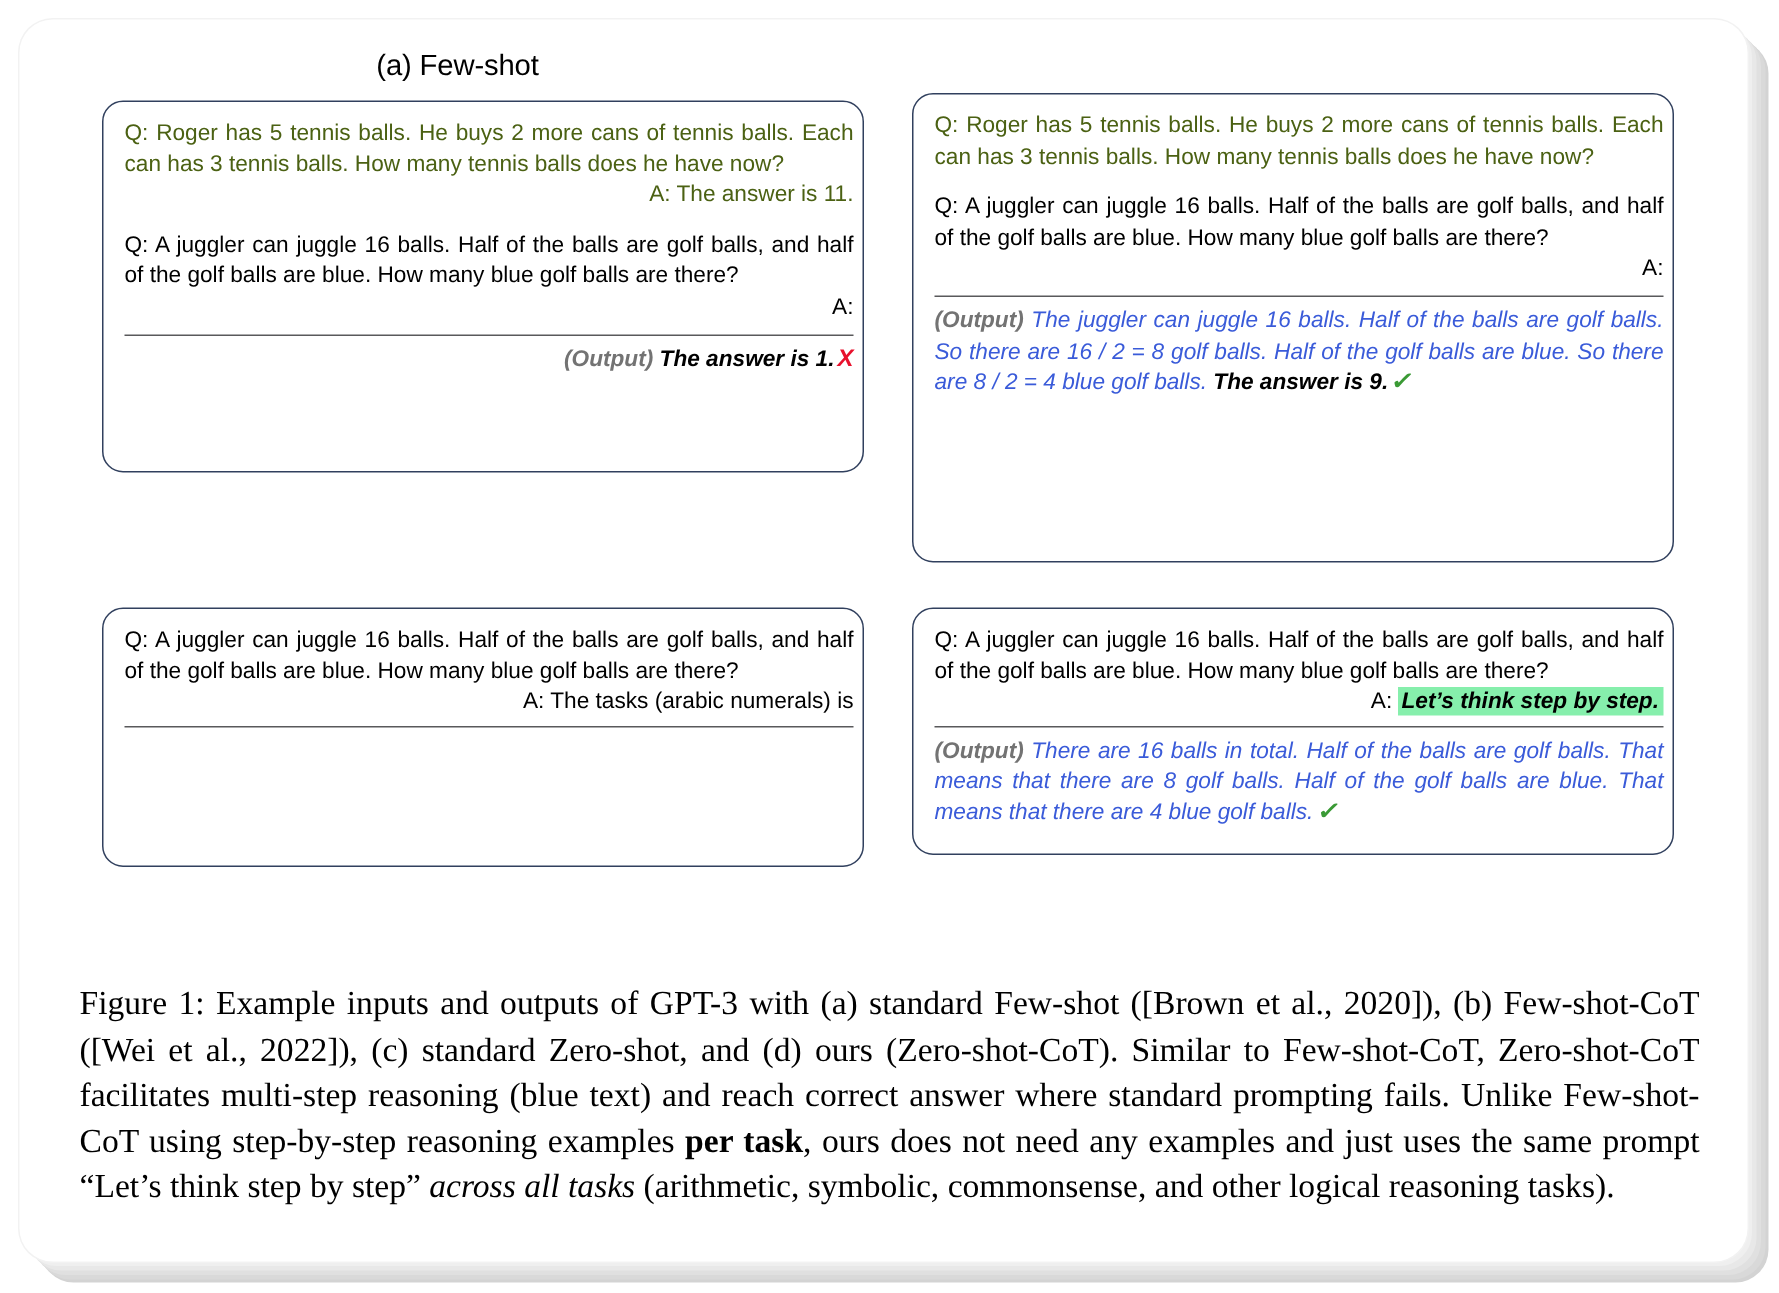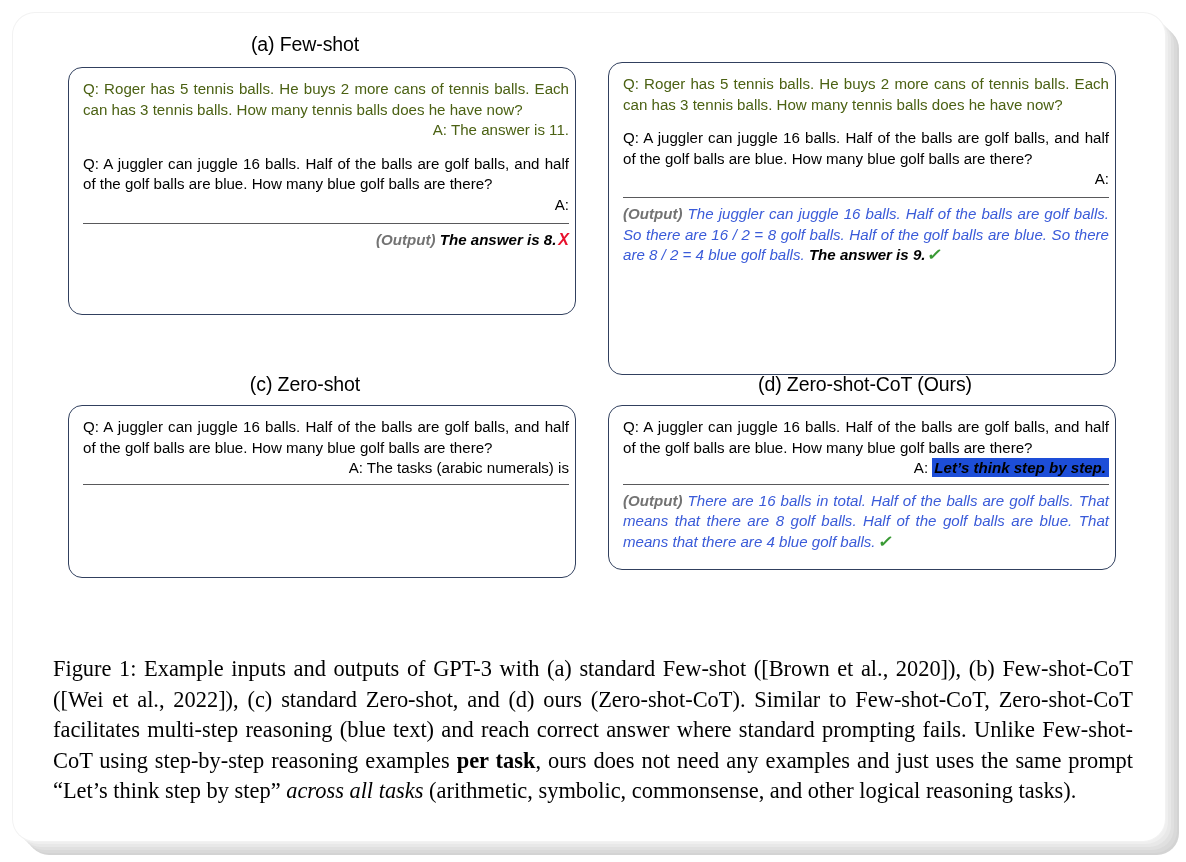--- a/index.html
+++ b/index.html
@@ -122,21 +122,21 @@
   .mark-check {
     color: #3a9a35;
     font-weight: bold;
     font-style: normal;
     font-size: 16px;
     padding-left: 3px;
     transform: skewX(-8deg) scaleX(1.15);
     display: inline-block;
   }
   .hl {
-    background: #1d4ed8;
+    background: #86efac;
     font-style: italic;
     font-weight: bold;
     color: #000;
     padding: 1px 3px 1px 2px;
   }
 
   
   #caption {
     position: absolute;
     left: 18px;
@@ -166,47 +166,45 @@
 
       <div class="panel-box" style="left:33px; top:34px; width:508px; height:248px;">
         <p class="ptext green">Q: Roger has 5 tennis balls. He buys 2 more cans of tennis balls. Each can has 3 tennis balls. How many tennis balls does he have now?</p>
         <p class="ptext green nojust">A: The answer is 11.</p>
         <div class="para-gap"></div>
         <p class="ptext">Q: A juggler can juggle 16 balls. Half of the balls are golf balls, and half of the golf balls are blue. How many blue golf balls are there?</p>
         <p class="ptext nojust">A:</p>
         <hr class="divider">
         <p class="ptext nojust">
           <span class="outlabel">(Output)</span>
-          <span class="outtext bold-ital-black">The answer is 8.</span><span class="mark-x">X</span>
+          <span class="outtext bold-ital-black">The answer is 1.</span><span class="mark-x">X</span>
         </p>
       </div>
 
 
       <div class="panel-box" style="left:573px; top:29px; width:508px; height:313px;">
         <p class="ptext green">Q: Roger has 5 tennis balls. He buys 2 more cans of tennis balls. Each can has 3 tennis balls. How many tennis balls does he have now?</p>
         <div class="para-gap"></div>
         <p class="ptext">Q: A juggler can juggle 16 balls. Half of the balls are golf balls, and half of the golf balls are blue. How many blue golf balls are there?</p>
         <p class="ptext nojust">A:</p>
         <hr class="divider">
         <p class="ptext">
           <span class="outlabel">(Output)</span>
           <span class="outtext blue">The juggler can juggle 16 balls. Half of the balls are golf balls. So there are 16 / 2 = 8 golf balls. Half of the golf balls are blue. So there are 8 / 2 = 4 blue golf balls.</span>
           <span class="outtext bold-ital-black">The answer is 9.</span><span class="mark-check">✓</span>
         </p>
       </div>
 
-      <div class="panel-title" style="left:0px; top:340px; width:540px;">(c) Zero-shot</div>
 
       <div class="panel-box" style="left:33px; top:372px; width:508px; height:173px;">
         <p class="ptext">Q: A juggler can juggle 16 balls. Half of the balls are golf balls, and half of the golf balls are blue. How many blue golf balls are there?</p>
         <p class="ptext nojust">A: The tasks (arabic numerals) is</p>
         <hr class="divider tight">
       </div>
 
-      <div class="panel-title" style="left:560px; top:340px; width:540px;">(d) Zero-shot-CoT (Ours)</div>
 
       <div class="panel-box" style="left:573px; top:372px; width:508px; height:165px;">
         <p class="ptext">Q: A juggler can juggle 16 balls. Half of the balls are golf balls, and half of the golf balls are blue. How many blue golf balls are there?</p>
         <p class="ptext nojust">
           <span>A:</span>
           <span class="hl">Let’s think step by step.</span>
         </p>
         <hr class="divider tight">
         <p class="ptext">
           <span class="outlabel">(Output)</span>

